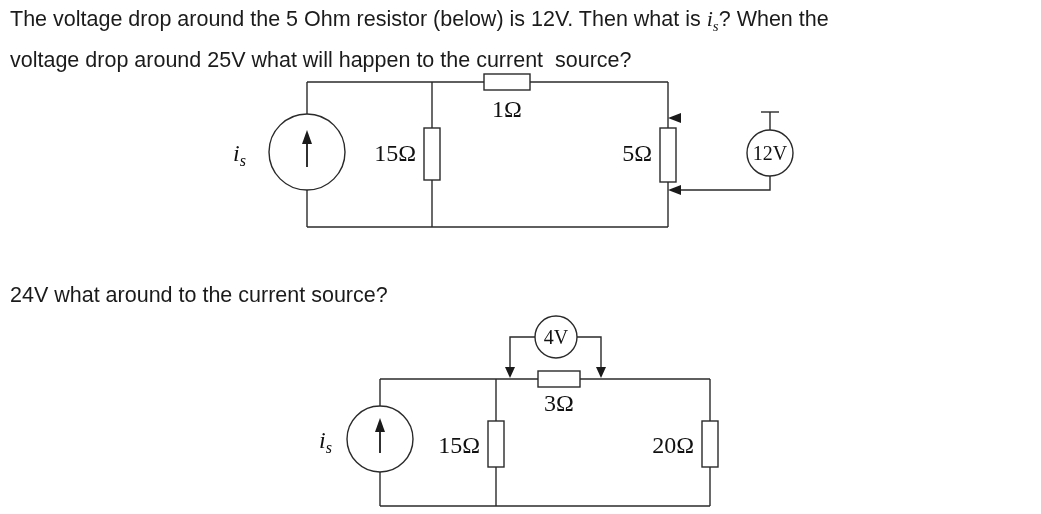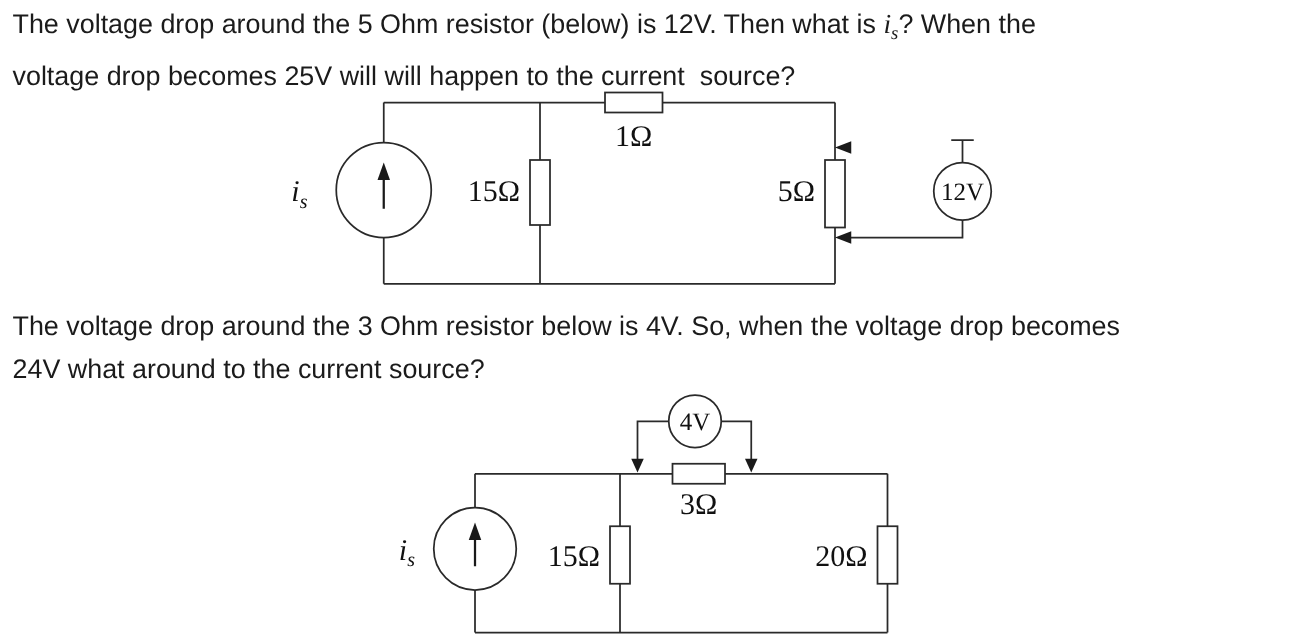--- a/index.html
+++ b/index.html
@@ -13,21 +13,21 @@
   svg{position:absolute;left:0;display:block;}
   #c1{top:60px;}
   #c2{top:301px;}
   svg text{font-family:"Liberation Serif",serif;fill:#111;}
 </style>
 </head>
 <body>
 
 <div class="page">
 
-  <div class="question" id="q1"><span>The voltage drop around the 5 Ohm resistor (below) is 12V. Then what is </span><span class="mathvar"><span>i</span><sub>s</sub></span><span>? When the</span><br><span>voltage drop becomes 25V will will happen to the current  source?</span></div>
+  <div class="question" id="q1"><span>The voltage drop around the 5 Ohm resistor (below) is 12V. Then what is </span><span class="mathvar"><span>i</span><sub>s</sub></span><span>? When the</span><br><span>voltage drop around 25V what will happen to the current  source?</span></div>
 
   <svg id="c1" width="1041" height="183" viewBox="0 0 1041 183">
     <g stroke="#2a2a2a" stroke-width="1.4" fill="none">
       <line x1="307" y1="22" x2="668" y2="22"></line>
       <line x1="307" y1="167" x2="668" y2="167"></line>
       <line x1="307" y1="22" x2="307" y2="54"></line>
       <line x1="307" y1="130" x2="307" y2="167"></line>
       <circle cx="307" cy="92" r="38"></circle>
       <line x1="432" y1="22" x2="432" y2="167"></line>
       <rect x="424" y="68" width="16" height="52" fill="#ffffff"></rect>
@@ -47,21 +47,21 @@
     </g>
     <g>
       <text x="246" y="101" text-anchor="end" font-size="24"><tspan font-style="italic">i</tspan><tspan font-style="italic" font-size="16" dy="5">s</tspan></text>
       <text x="416" y="101" text-anchor="end" font-size="24">15Ω</text>
       <text x="507" y="57" text-anchor="middle" font-size="24">1Ω</text>
       <text x="652" y="101" text-anchor="end" font-size="24">5Ω</text>
       <text x="770" y="100" text-anchor="middle" font-size="20">12V</text>
     </g>
   </svg>
 
-  <div class="question" id="q2"><span>The voltage drop around the 3 Ohm resistor below is 4V. So, when the voltage drop becomes</span><br><span>24V what around to the current source?</span></div>
+  <div class="question" id="q2"><br><span>24V what around to the current source?</span></div>
 
   <svg id="c2" width="1041" height="213" viewBox="0 0 1041 213">
     <g stroke="#2a2a2a" stroke-width="1.4" fill="none">
       <line x1="380" y1="78" x2="710" y2="78"></line>
       <line x1="380" y1="205" x2="710" y2="205"></line>
       <line x1="380" y1="78" x2="380" y2="105"></line>
       <line x1="380" y1="171" x2="380" y2="205"></line>
       <circle cx="380" cy="138" r="33"></circle>
       <line x1="496" y1="78" x2="496" y2="205"></line>
       <rect x="488" y="120" width="16" height="46" fill="#ffffff"></rect>

